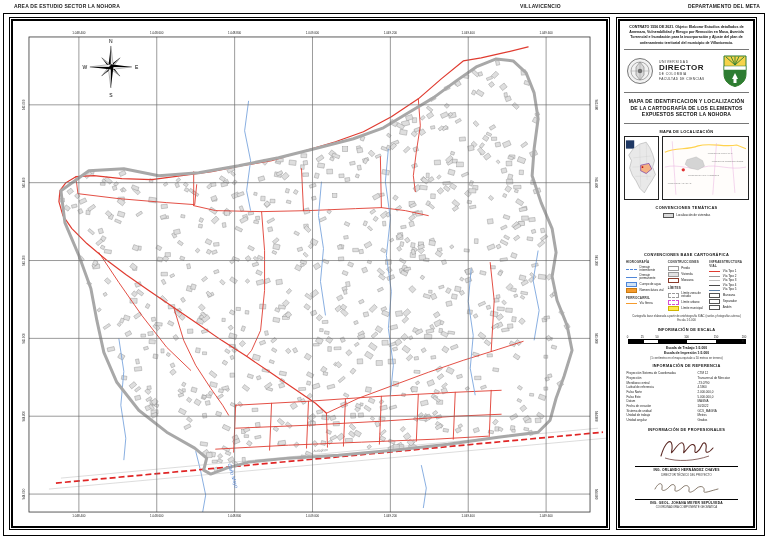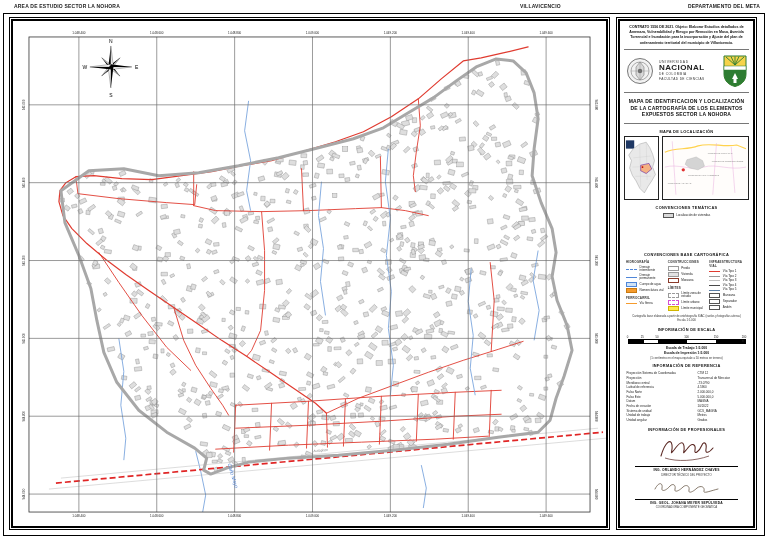--- a/index.html
+++ b/index.html
@@ -2593,21 +2593,21 @@
         <div class="logos">
           <svg width="30" height="34" viewBox="0 0 30 34">
             <circle cx="15" cy="17" r="12.5" fill="#f2f2f2" stroke="#555" stroke-width="0.8"></circle>
             <circle cx="15" cy="17" r="9" fill="none" stroke="#777" stroke-width="0.6"></circle>
             <path d="M15,8 L19,13 L19,21 L15,26 L11,21 L11,13 Z" fill="#d8d8d8" stroke="#666" stroke-width="0.5"></path>
             <circle cx="15" cy="17" r="2.2" fill="#666"></circle>
             <path d="M6,17 H24 M15,8 V26" stroke="#888" stroke-width="0.4"></path>
           </svg>
           <div class="uni-text">
             <div class="uni-l1">UNIVERSIDAD</div>
-            <div class="uni-l2">NACIONAL</div>
+            <div class="uni-l2">DIRECTOR</div>
             <div class="uni-l3">DE COLOMBIA</div>
             <div class="uni-l4">FACULTAD DE CIENCIAS</div>
           </div>
           <svg width="26" height="34" viewBox="0 0 26 34">
             <path d="M2,2 H24 V20 C24,27 19,31 13,32.5 C7,31 2,27 2,20 Z" fill="#f6d34a" stroke="#2e7d32" stroke-width="1"></path>
             <g stroke="#2e7d32" stroke-width="0.9">
               <path d="M13,11 L4,3 M13,11 L9,2.5 M13,11 L13,2.5 M13,11 L17,2.5 M13,11 L22,3"></path>
             </g>
             <rect x="2" y="12" width="22" height="4" fill="#fff" stroke="#2e7d32" stroke-width="0.5"></rect>
             <path d="M2,16 H24 V20 C24,27 19,31 13,32.5 C7,31 2,27 2,20 Z" fill="#2e7d32"></path>

